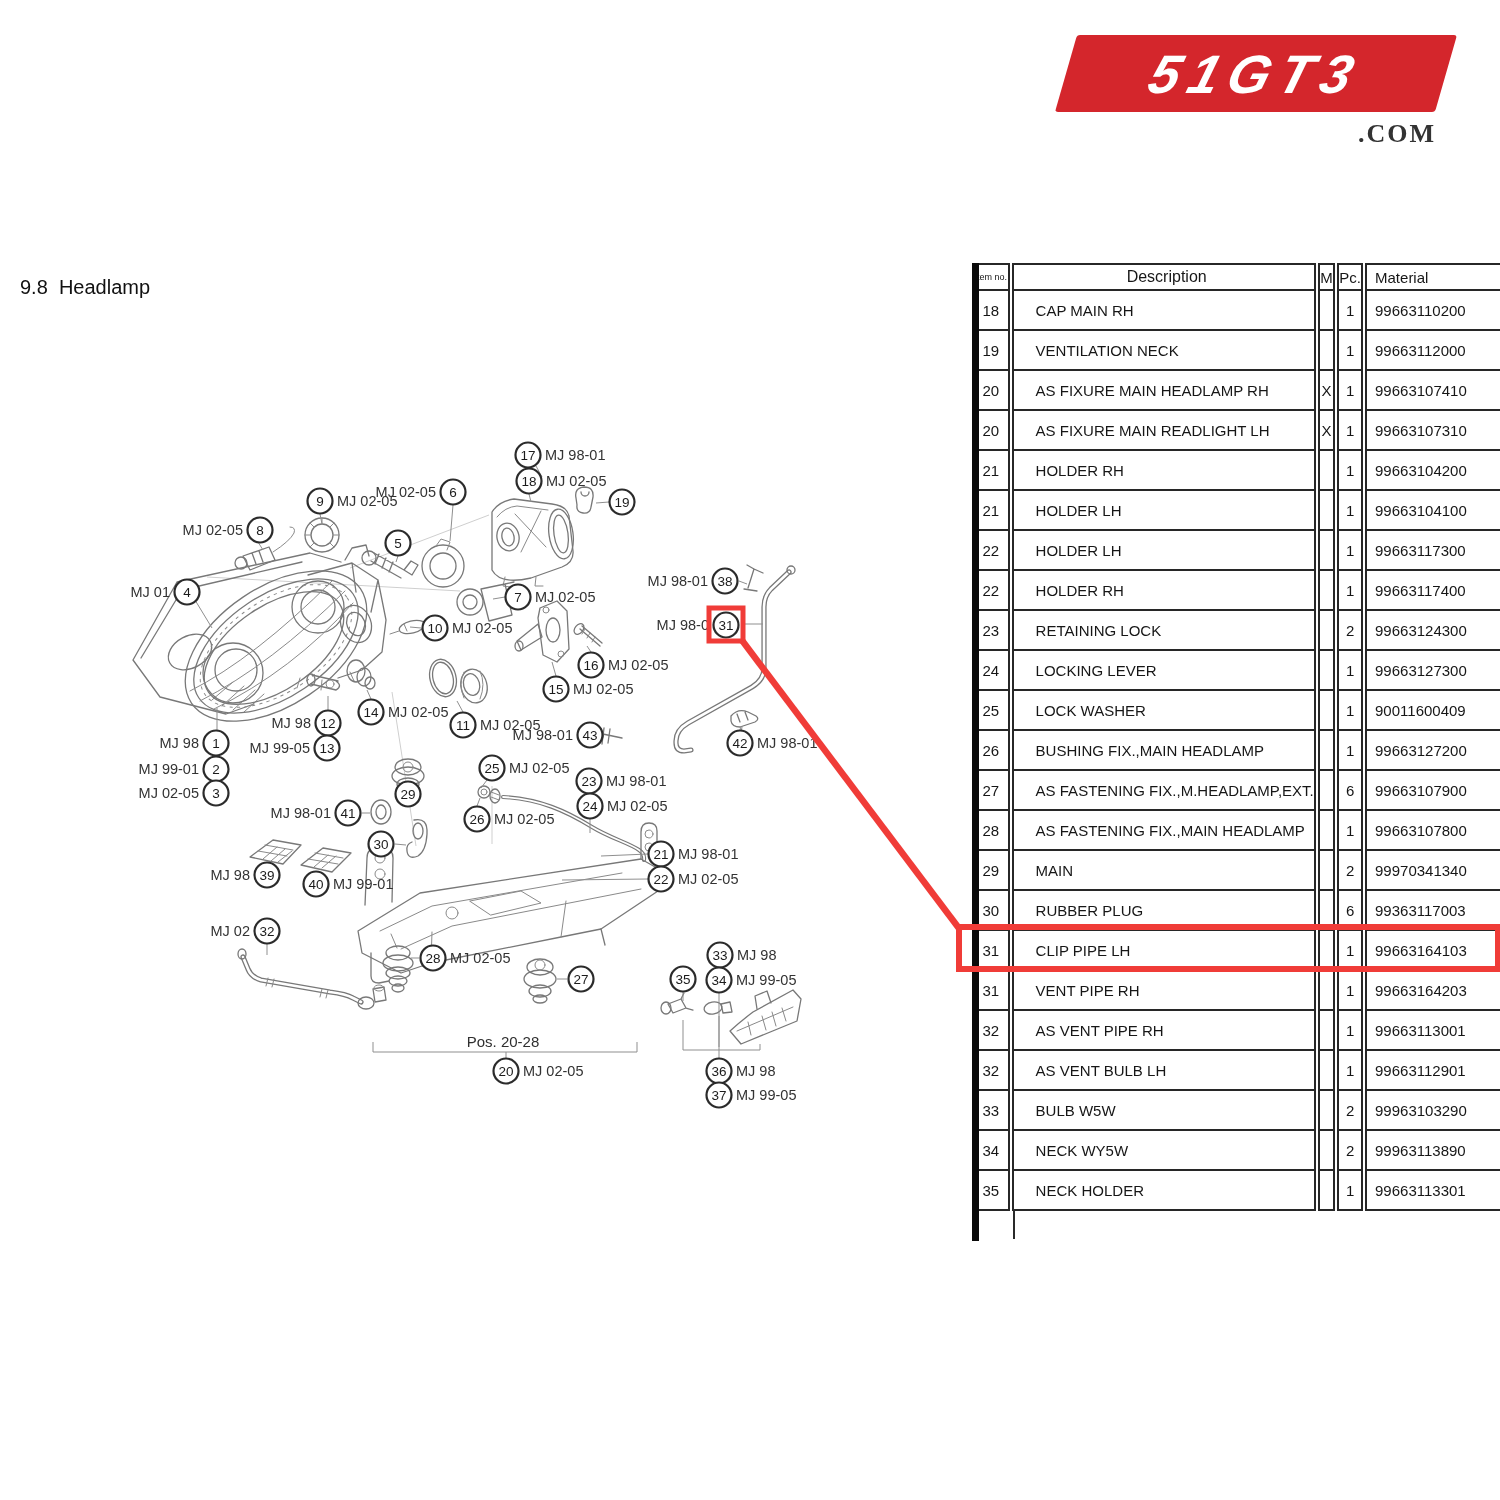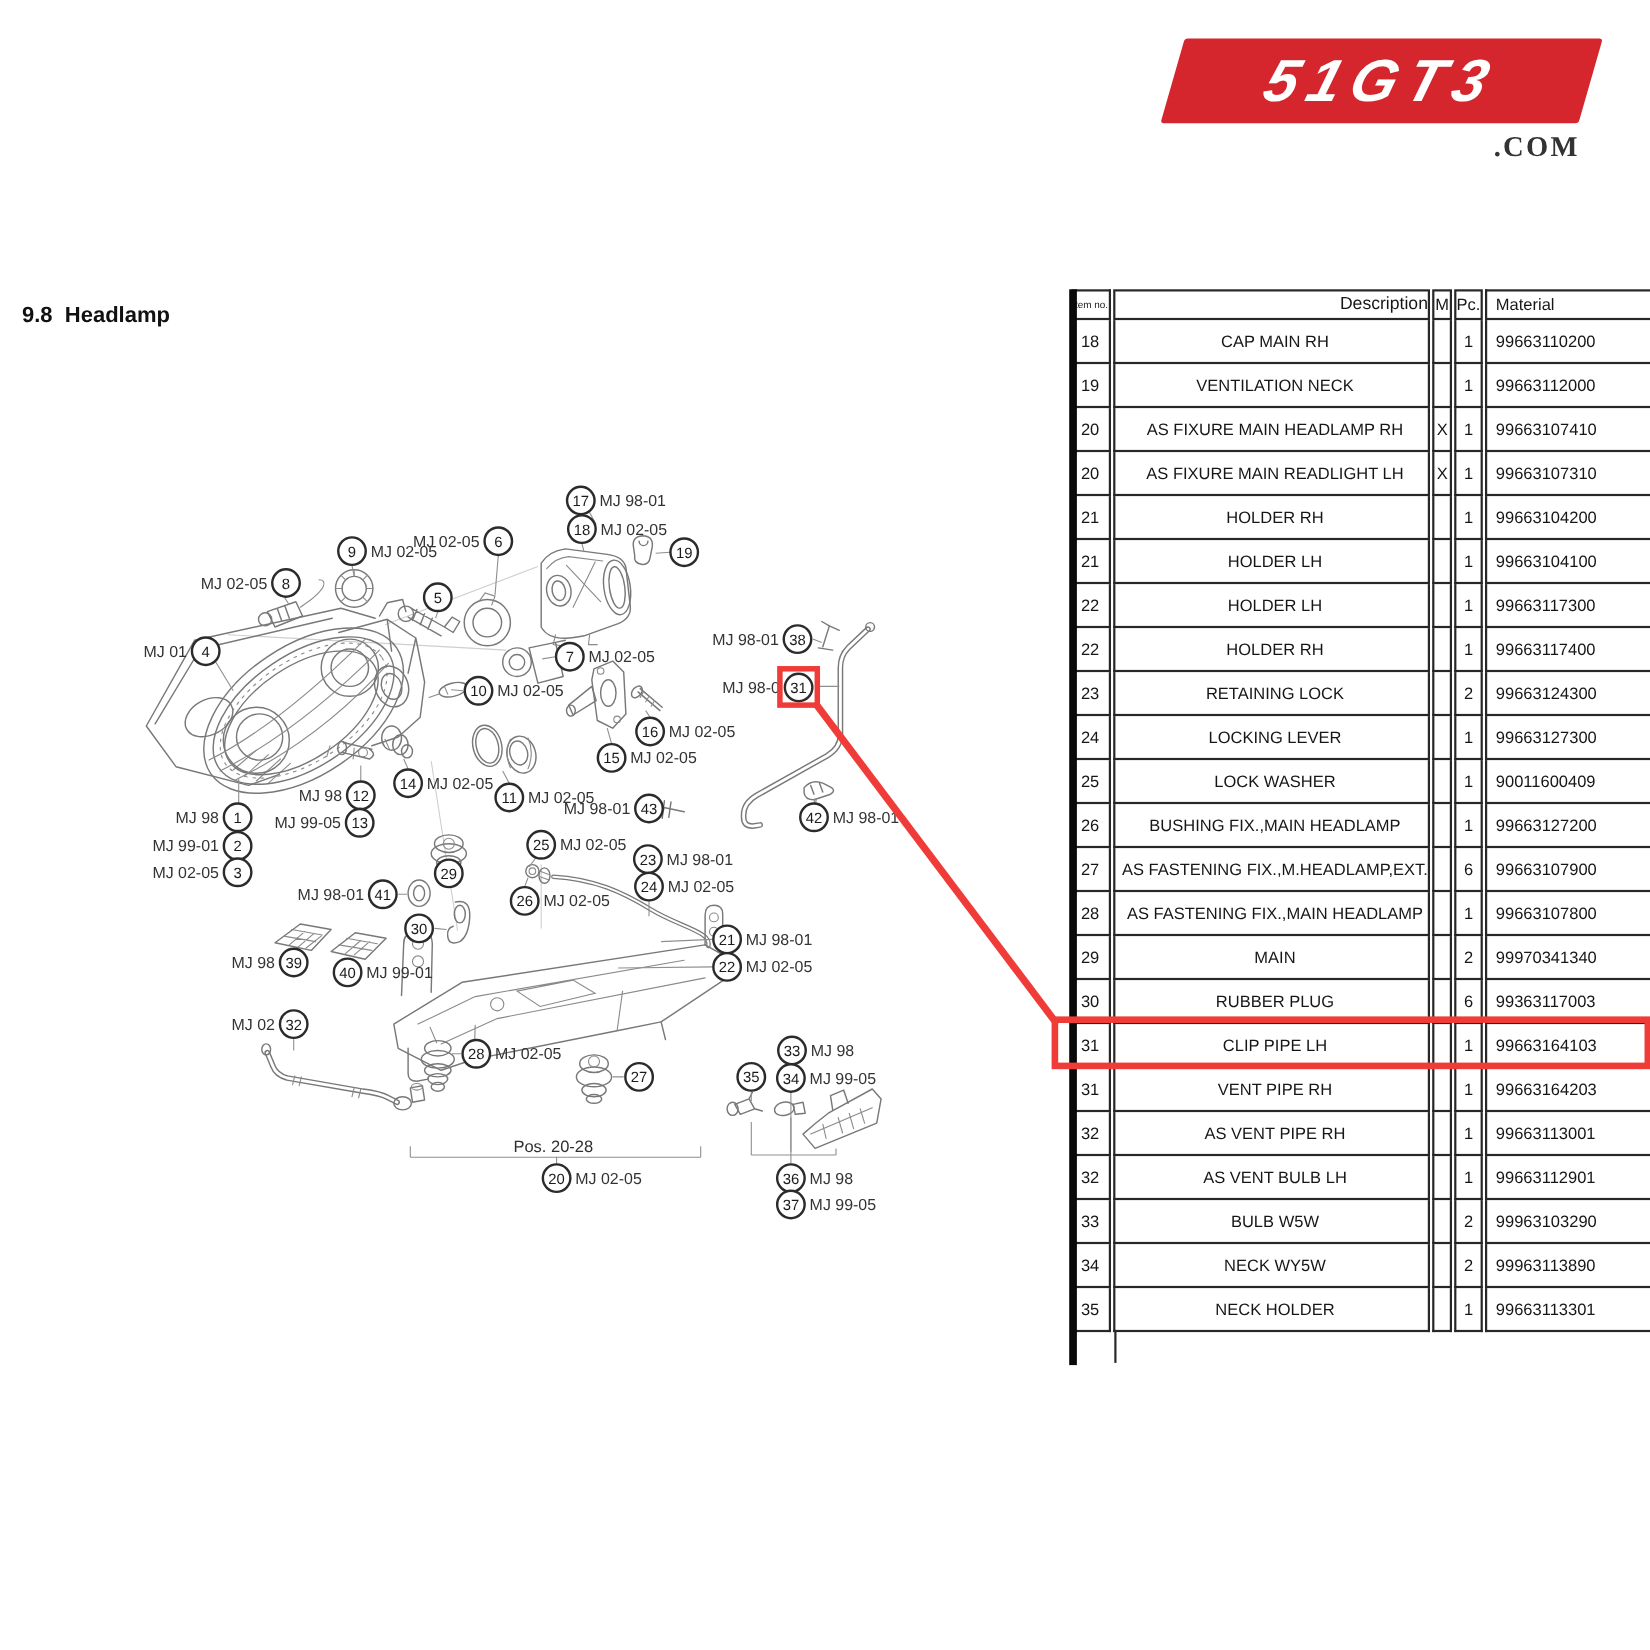--- a/index.html
+++ b/index.html
@@ -1,44 +1,44 @@
 <!DOCTYPE html>
 <html><head>
 <meta charset="utf-8">
 <style>
   html,body{margin:0;padding:0;}
   body{width:1500px;height:1500px;position:relative;background:#ffffff;overflow:hidden;
        font-family:"Liberation Sans",sans-serif;}
 
   
-  .title{position:absolute;left:20px;top:276px;font-size:20px;color:#111;white-space:pre;font-weight:bold;}
+  .title{position:absolute;left:20px;top:276px;font-size:20px;color:#111;white-space:pre;}
 
   
   .logo{position:absolute;left:1066px;top:35px;width:384px;height:110px;}
   .logo-mark{position:absolute;left:0;top:0;width:380px;height:77px;background:#d4262c;
              transform:skewX(-16deg);border-radius:3px;display:flex;align-items:center;justify-content:center;}
   .logo-text{font-style:italic;font-weight:800;font-size:54px;color:#ffffff;letter-spacing:9px;line-height:1;}
   .logo-com{position:absolute;right:14px;top:84px;font-weight:700;font-size:26px;color:#333;letter-spacing:2px;font-family:Liberation Serif, serif;}
 
   
   .table-wrap{position:absolute;left:972px;top:263px;width:540px;color:#161616;}
   .table-wrap::before{content:"";position:absolute;left:0;top:0;width:7px;height:978px;background:#0a0a0a;z-index:2;}
   .tail-line{position:absolute;left:41px;top:946px;width:2px;height:30px;background:#2a2a2a;}
   table{border-collapse:separate;border-spacing:2px 0;table-layout:fixed;}
   col.c1{width:36px;}col.c2{width:288px;}col.c3{width:18px;}col.c4{width:25px;}col.c5{width:160px;}
   th,td{border-bottom:2px solid #272727;border-left:2px solid #272727;border-right:2px solid #272727;
         overflow:hidden;white-space:nowrap;padding:0;font-weight:400;}
   th{border-top:2px solid #272727;height:24px;}
   td{height:38px;font-size:15px;}
   .c-item{text-align:center;border-left:none;}
-  .c-desc{text-align:center;padding-left:6px;}
+  .c-desc{text-align:left;padding-left:22px;}
   .c-m,.c-pc{text-align:center;}
   .c-mat{text-align:left;padding-left:8px;border-right:none;}
   .h-item{font-size:9px;text-align:center;border-left:none;}
-  .h-desc{font-size:16px;text-align:right;padding-left:6px;}
+  .h-desc{font-size:16px;text-align:center;padding-left:6px;}
   .h-m,.h-pc{font-size:15px;text-align:center;}
   .h-mat{font-size:15px;text-align:left;padding-left:8px;border-right:none;}
 
   
   #diagram{position:absolute;left:0;top:0;z-index:3;pointer-events:none;}
   .art{stroke:#787878;fill:none;stroke-width:1.3;stroke-linecap:round;stroke-linejoin:round;}
   .art-thin{stroke:#8a8a8a;fill:none;stroke-width:1;stroke-linecap:round;}
   .faint{stroke:#cfcfcf;fill:none;stroke-width:1;}
   .pipe-outer{stroke:#787878;stroke-width:5.2;fill:none;stroke-linecap:round;stroke-linejoin:round;}
   .pipe-core{stroke:#ffffff;stroke-width:2.6;fill:none;stroke-linecap:round;stroke-linejoin:round;}

